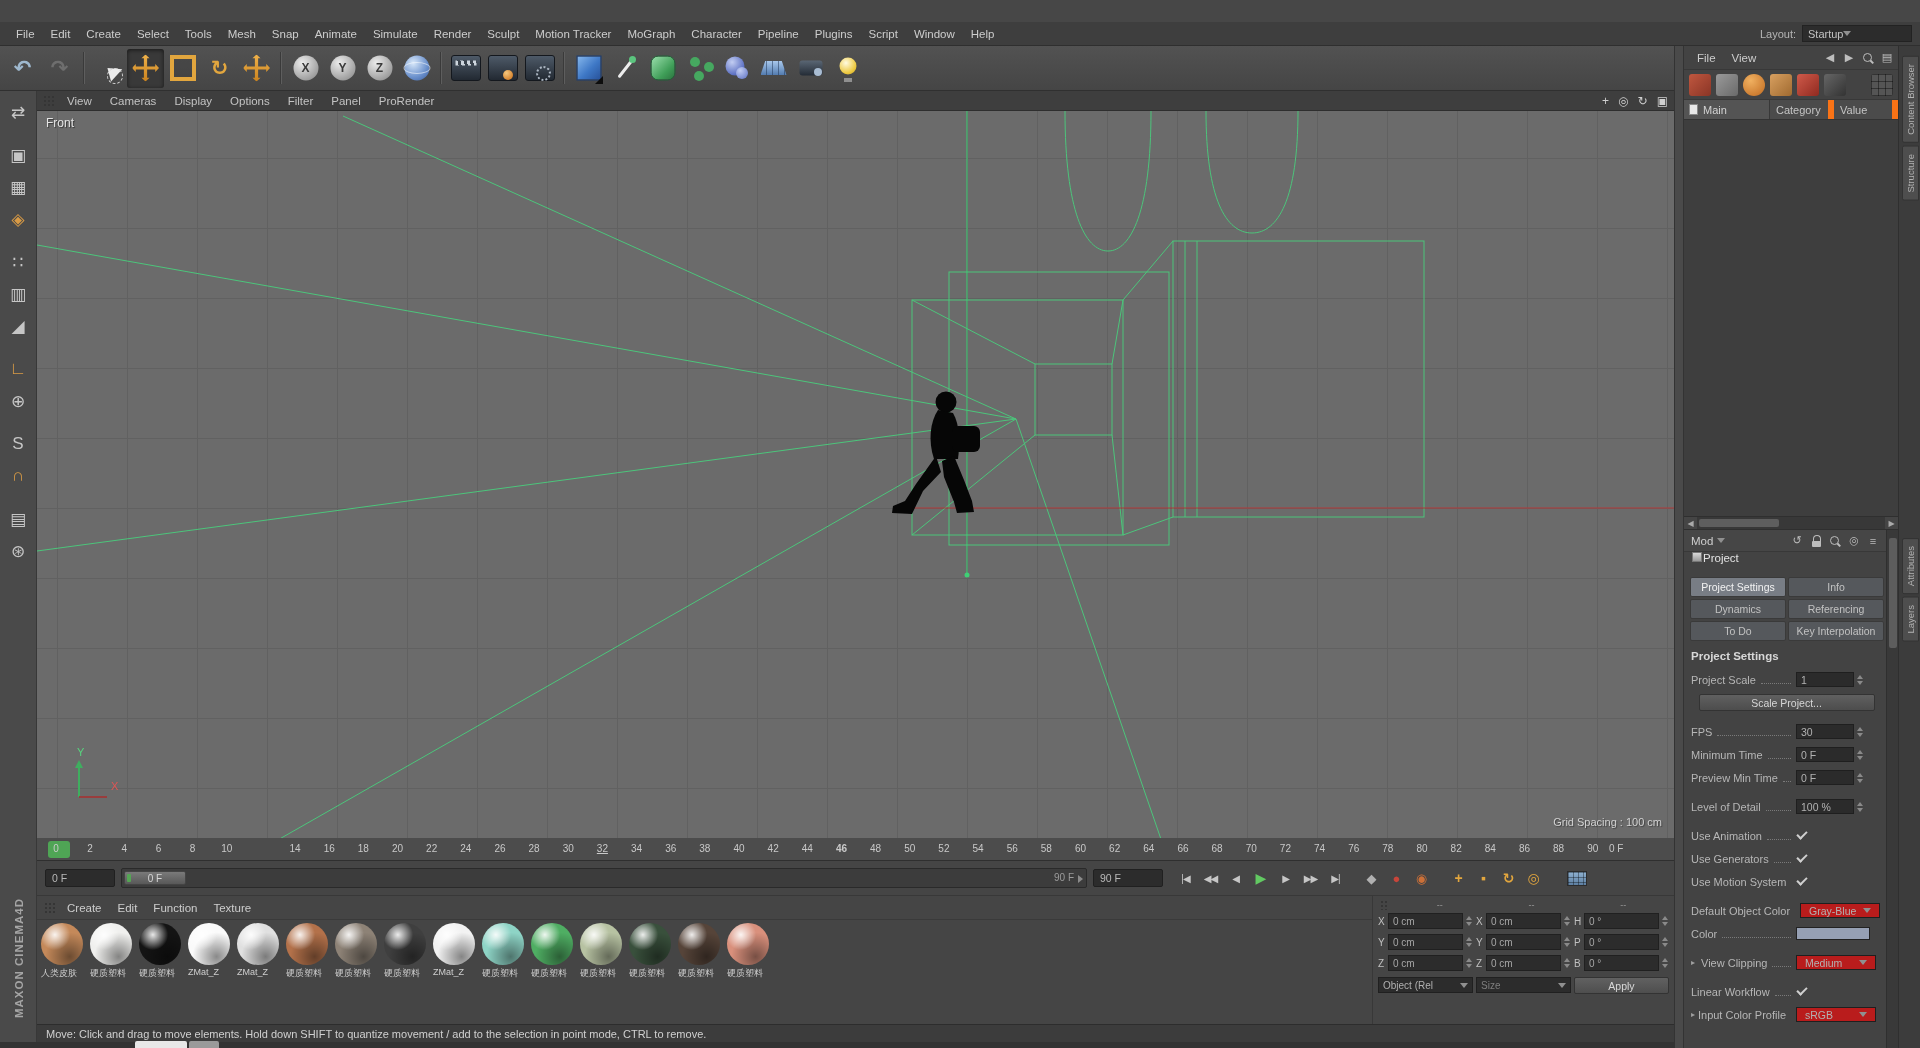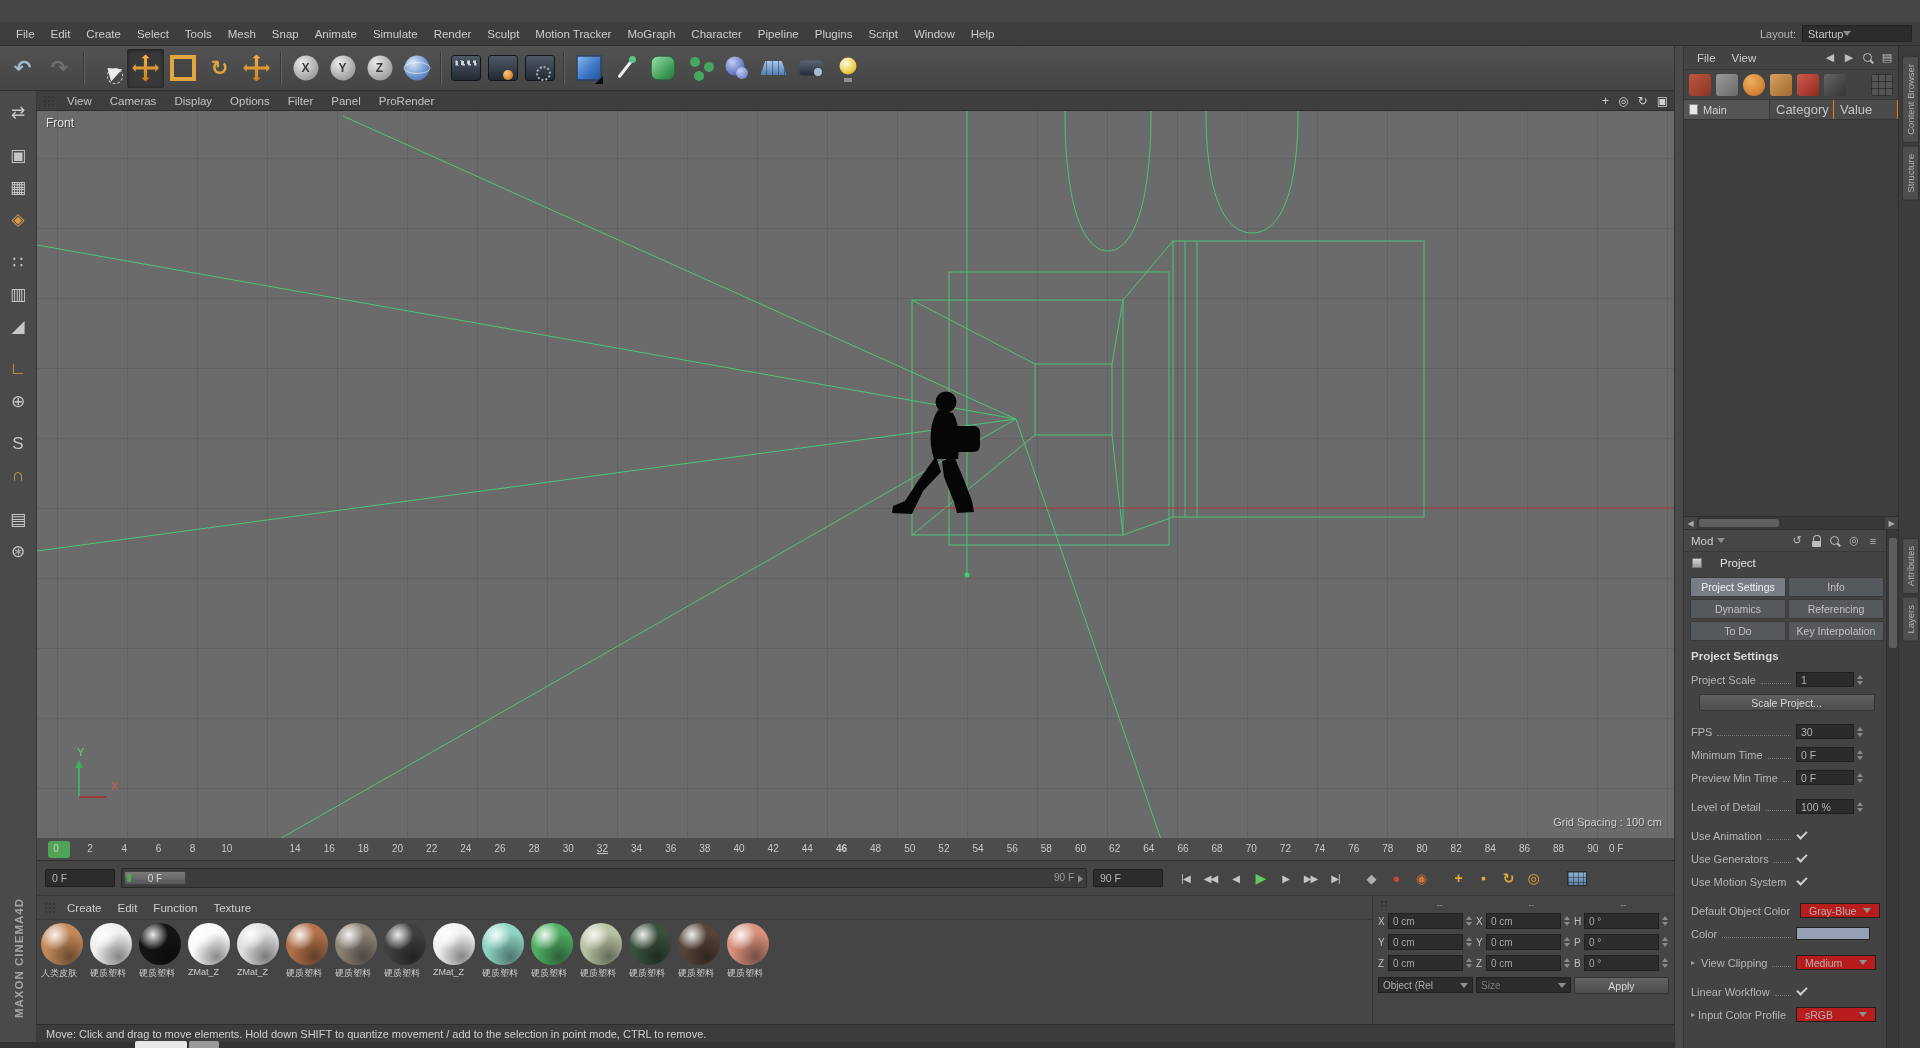--- a/index.html
+++ b/index.html
@@ -144,31 +144,31 @@
   .bi3{background:radial-gradient(circle at 35% 30%,#f0b060,#c06a20);border-radius:50%}
   .bi4{background:linear-gradient(135deg,#d8a060,#a06a30)}
   .bi5{background:linear-gradient(135deg,#d05a4a,#902a20)}
   .bi6{background:linear-gradient(135deg,#666,#333)}
   .bi7{background:#555;background-image:repeating-linear-gradient(90deg,rgba(0,0,0,.4) 0 1px,transparent 1px 7px),repeating-linear-gradient(rgba(0,0,0,.4) 0 1px,transparent 1px 7px)}
   .bright{margin-left:auto;margin-right:0}
   #browser-header{height:20px;display:flex;background:#4b4b4b;border-bottom:1px solid #333}
   #browser-tab{width:86px;display:flex;align-items:center;gap:5px;padding-left:5px;background:#545454;border-right:1px solid #383838;font-size:11px;color:#d2d2d2}
   #browser-tab-icon{width:9px;height:11px;background:#e8e8e8;border:1px solid #888;flex:0 0 auto}
   #browser-columns{flex:1;display:flex}
-  .b-col{flex:1;display:flex;align-items:center;padding-left:6px;border-right:1px solid #f97316;font-size:13px;color:#c4c4c4}
+  .b-col{flex:1;display:flex;align-items:center;padding-left:6px;border-right:6px solid #f97316;font-size:11px;color:#c4c4c4}
   #browser-list{flex:1;background:#3e3e3e}
   #browser-hscroll{height:13px;background:#383838;border-top:1px solid #2f2f2f;display:flex;align-items:center}
   .hs-arrow{width:13px;height:12px;display:flex;align-items:center;justify-content:center;font-size:8px;color:#aaa;background:#454545}
   .hs-arrow.right{margin-left:auto}
   .hs-thumb{width:80px;height:8px;margin-left:2px;background:#5e5e5e;border-radius:2px}
   #rp-bottom{position:relative;height:518px;display:flex;flex-direction:column}
   #attr-header{height:22px;display:flex;align-items:center;padding:0 7px;border-bottom:1px solid #383838;background:#464646}
   #attr-mode{font-size:11.5px;color:#cecece;display:flex;align-items:center;gap:4px}
   #attr-header-icons{padding-right:12px}
-  #attr-object-row{height:22px;display:flex;align-items:center;gap:18px;padding:0 8px}
+  #attr-object-row{height:22px;display:flex;gap:1px;padding:0 8px}
   #attr-object-icon{width:10px;height:10px;background:linear-gradient(#d8d8d8,#9a9a9a);border:1px solid #777}
   #attr-object{font-size:11.5px;color:#e2e2e2}
   #attr-tabs{display:grid;grid-template-columns:1fr 1fr;gap:2px;padding:3px 14px 3px 6px}
   .attr-tab{height:20px;display:flex;align-items:center;justify-content:center;background:#55585c;border:1px solid #3a3a3a;border-radius:2px;font-size:10.5px;color:#c2c2c2;white-space:nowrap;overflow:hidden}
   .attr-tab.active{background:#787d85;color:#f2f2f2}
   #attr-section{height:24px;display:flex;align-items:center;padding-left:7px;font-size:11.5px;font-weight:bold;color:#d8d8d8}
   #attr-rows{flex:1}
   .attr-row{height:23px;display:flex;align-items:center;padding:0 16px 0 7px}
   .agap{margin-top:6px}
   .expander{width:10px;font-size:8px;color:#a0a0a0}

